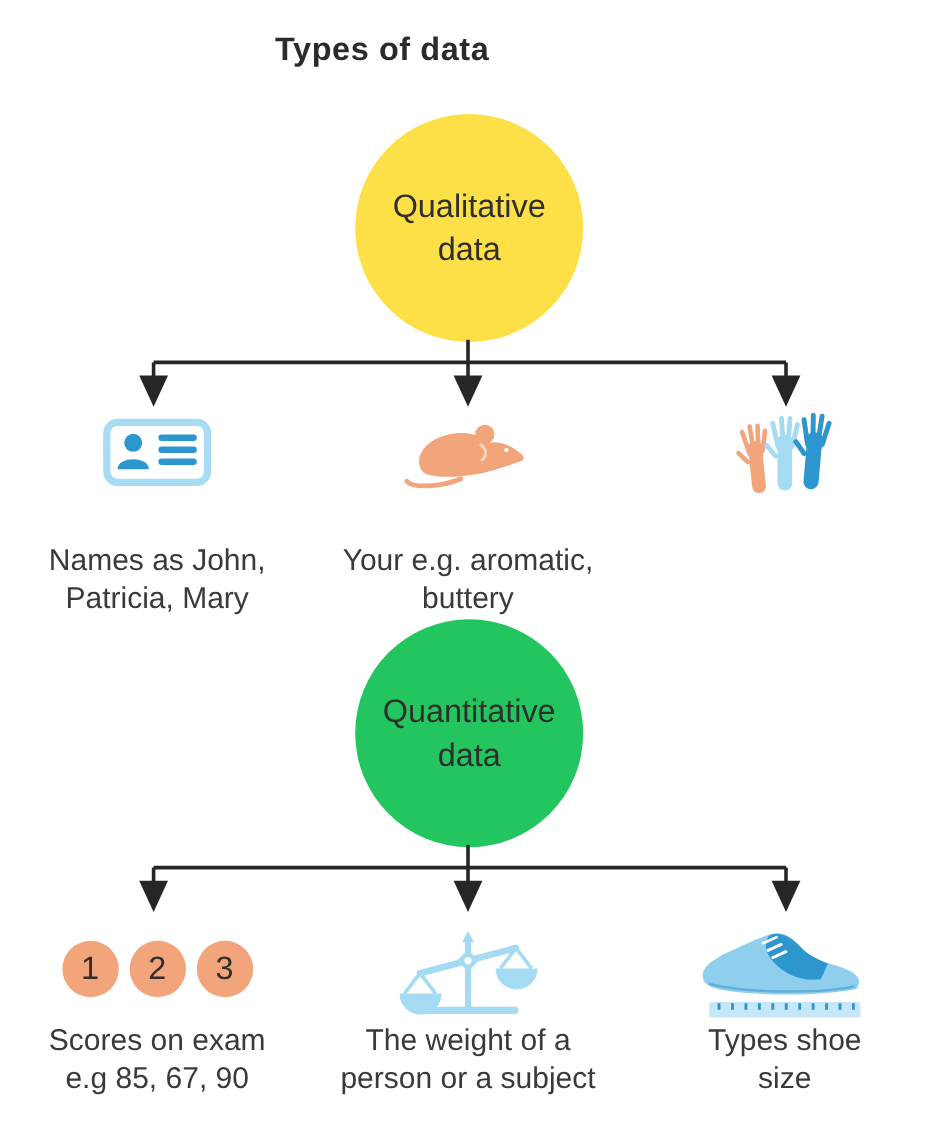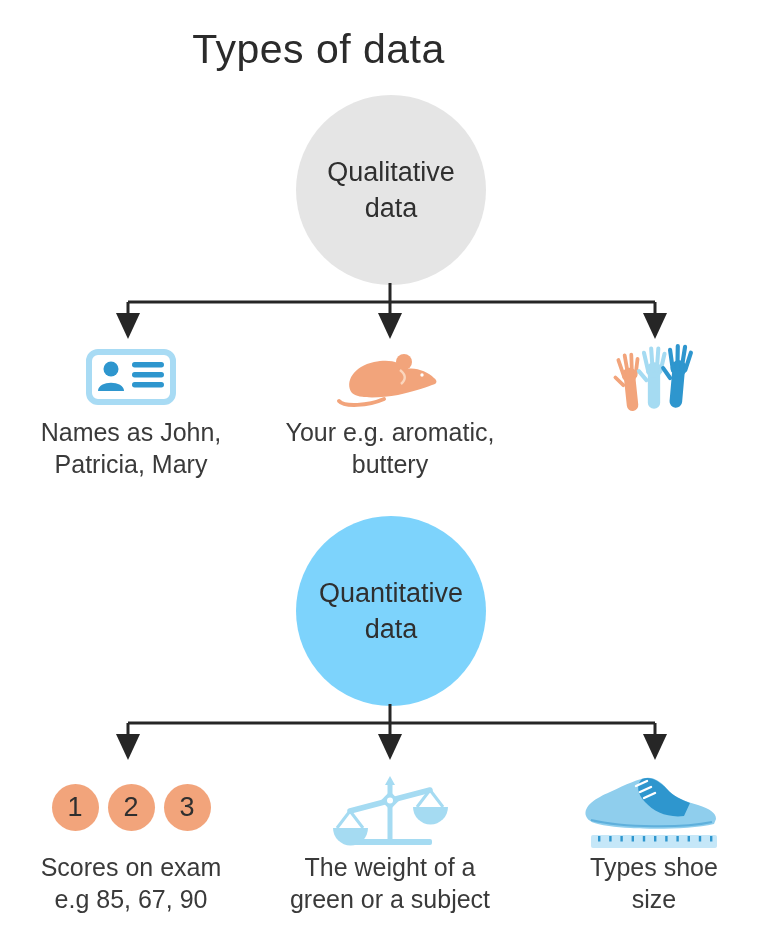--- a/index.html
+++ b/index.html
@@ -3,38 +3,38 @@
 <meta charset="utf-8">
 <style>
   html,body{margin:0;padding:0;}
   body{
     width:782px;height:938px;background:#ffffff;position:relative;
     font-family:"Liberation Sans","DejaVu Sans",sans-serif;color:#3a3a3a;
     overflow:hidden;
   }
   .page-title{
     position:absolute;top:26px;left:0;width:637px;text-align:center;
-    font-size:41px;font-weight:400;color:#2b2b2b;letter-spacing:.5px;
+    font-size:27px;font-weight:700;color:#2b2b2b;letter-spacing:.5px;
   }
   .node-circle{
     position:absolute;left:296px;width:190px;height:190px;border-radius:50%;
     display:flex;align-items:center;justify-content:center;text-align:center;
   }
-  .node-circle.qualitative{top:95px;background:#e5e5e5;}
-  .node-circle.quantitative{top:516px;background:#7dd3fc;}
+  .node-circle.qualitative{top:95px;background:#fde047;}
+  .node-circle.quantitative{top:516px;background:#22c55e;}
   .circle-text{
     font-size:27px;line-height:1.35;color:#2f2f2f;white-space:pre-line;
   }
   .connector{position:absolute;left:0;width:782px;height:58px;}
   .connector.c1{top:283px;}
   .connector.c2{top:704px;}
   .col{
     position:absolute;display:flex;flex-direction:column;align-items:center;
   }
-  .row1 .col{top:346px;}
+  .row1 .col{top:346px;gap:35px;}
   .row2 .col{top:768px;}
   .col.c-left{left:8px;width:246px;}
   .col.c-mid{left:256px;width:268px;}
   .col.c-right{left:524px;width:260px;}
   .icon-slot{display:flex;align-items:center;justify-content:center;}
   .row1 .icon-slot{height:62px;}
   .row2 .icon-slot{height:78px;}
   .icon-slot svg{overflow:visible;}
   .item-label{
     margin-top:8px;font-size:25px;line-height:1.28;text-align:center;
@@ -169,21 +169,21 @@
         </g>
         <g stroke="#A5DBF2" fill="none">
           <line x1="26" y1="44" x2="106" y2="23" stroke-width="5.5" stroke-linecap="round"></line>
           <path d="M26 44 L13 61 M26 44 L39 61 M106 23 L93 40 M106 23 L119 40" stroke-width="3"></path>
         </g>
         <rect x="59.5" y="27" width="13" height="13" transform="rotate(45 66 33.5)" fill="#A5DBF2"></rect>
         <circle cx="66" cy="33.5" r="3" fill="#ffffff"></circle>
       </svg>
     </div>
     <div class="item-label">The weight of a
-green or a subject</div>
+person or a subject</div>
   </div>
 
   <div class="col c-right">
     <div class="icon-slot">
       <svg width="150" height="84" viewBox="0 0 150 84">
         <path d="M7 51 C4 41 17 33 31 27 C48 19 59 14 67 13 C75 12 81 16 88 24 C96 33 108 37 119 40 C131 44 137 48 137 54 L135 59 C108 65 58 65 30 61 C14 59 9 56 7 51 Z" fill="#8FCEED"></path>
         <path d="M63 14 C72 11 80 16 88 24 C94 31 103 35 111 38 L105 51 C89 53 75 47 66 37 C58 29 57 19 63 14 Z" fill="#2E96CE"></path>
         <g stroke="#ffffff" stroke-width="2.4" stroke-linecap="round">
           <line x1="57" y1="21" x2="68" y2="16"></line>
           <line x1="61" y1="27" x2="72" y2="22"></line>

